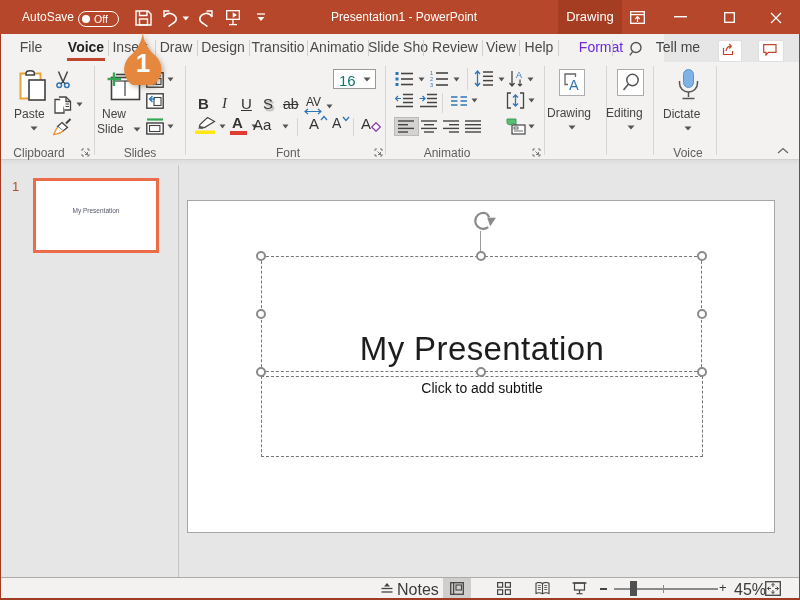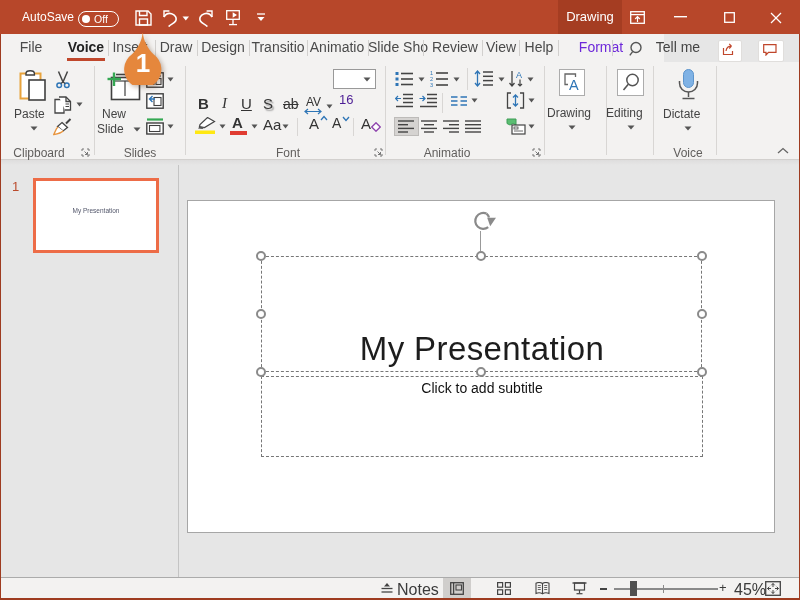--- a/index.html
+++ b/index.html
@@ -47,20 +47,21 @@
   <div id="panel"></div>
   <div style="position:absolute;left:1px;top:160px;width:798px;height:5px;background:linear-gradient(#DEDDDD,#E6E6E6);"></div>
 
   <div id="titlebar">
     <div class="txt" style="left:22px;top:10px;font-size:12px;">AutoSave</div>
 
     <div style="position:absolute;left:78px;top:11px;width:39px;height:14px;border:1px solid #fff;border-radius:8px;">
       <div style="position:absolute;left:3px;top:2.5px;width:8px;height:8px;border-radius:50%;background:#fff;"></div>
       <div style="position:absolute;left:15px;top:1px;font-size:10.5px;color:#fff;">Off</div>
     </div>
+    <div class="txt" style="left:331px;top:10px;font-size:12px;">Presentation1 - PowerPoint</div>
 
     <svg class="abs" style="left:135px;top:10px;" width="17" height="16" viewBox="0 0 17 16">
       <path d="M1 1 L13 1 L16 4 L16 15 L1 15 Z" fill="none" stroke="#fff" stroke-width="1.4"></path>
       <path d="M4.5 1 L4.5 5.5 L12 5.5 L12 1" fill="none" stroke="#fff" stroke-width="1.4"></path>
       <rect x="4.5" y="9" width="8" height="6" fill="none" stroke="#fff" stroke-width="1.4"></rect>
     </svg>
 
     <svg class="abs" style="left:163px;top:10px;" width="16" height="17" viewBox="0 0 16 17">
       <path d="M1 7 L1 1 M0.3 1 L6.4 1" fill="none" stroke="#fff" stroke-width="1.4"></path>
       <path d="M1 7 C2.6 4.2 5.6 2.9 8.6 3.7 C12.2 4.7 14.1 8.2 12.6 11 C11.2 13.6 8.2 13.8 5.6 16.6" fill="none" stroke="#fff" stroke-width="1.6"></path>
@@ -249,21 +250,21 @@
     <svg class="abs" style="left:145px;top:56px;" width="18" height="17" viewBox="0 0 18 17">
       <line x1="1" y1="1.5" x2="17" y2="1.5" stroke="#34A853" stroke-width="2.2"></line>
       <rect x="0.8" y="5" width="16.4" height="11" fill="#fff" stroke="#404040" stroke-width="1.4"></rect>
       <rect x="3.5" y="7.5" width="10.4" height="6" fill="none" stroke="#404040" stroke-width="1.1"></rect>
     </svg>
     <svg class="abs" style="left:166px;top:62px;" width="7" height="5" viewBox="0 0 7 5">
         <polygon points="0.5,0.5 6.5,0.5 3.5,4.5" fill="#555"></polygon>
       </svg>
 
     <div class="combo" style="left:332px;top:7px;width:41px;height:18px;">
-      <div style="position:absolute;left:5px;top:2px;font-size:13px;color:#4c1d95;margin-top:20px;">16</div>
+      <div style="position:absolute;left:5px;top:2px;font-size:15px;color:#0f766e;">16</div>
       <svg class="abs" style="right:4px;top:7px;" width="8" height="5" viewBox="0 0 8 5">
           <polygon points="0.5,0.5 7.5,0.5 4,4.5" fill="#555"></polygon>
         </svg>
     </div>
     <div class="abs" style="left:197px;top:33px;font-size:15px;font-weight:bold;color:#333;">B</div>
     <div class="abs" style="left:221px;top:33px;font-size:15px;font-style:italic;font-family:'Liberation Serif',serif;color:#333;">I</div>
     <div class="abs" style="left:240px;top:33px;font-size:15px;text-decoration:underline;color:#333;">U</div>
     <div class="abs" style="left:262px;top:33px;font-size:15px;color:#333;text-shadow:1.5px 1.5px 1.5px #999;">S</div>
     <div class="abs" style="left:282px;top:34px;font-size:14px;color:#333;text-decoration:line-through;">ab</div>
     <div class="abs" style="left:305px;top:33px;font-size:12px;color:#333;">AV</div>
@@ -280,21 +281,21 @@
       <rect x="1" y="13.5" width="20" height="3.5" fill="#FFE812"></rect>
     </svg>
     <svg class="abs" style="left:218px;top:62px;" width="7" height="5" viewBox="0 0 7 5">
         <polygon points="0.5,0.5 6.5,0.5 3.5,4.5" fill="#555"></polygon>
       </svg>
     <div class="abs" style="left:231px;top:52px;font-size:15px;font-weight:bold;color:#333;">A</div>
     <div class="abs" style="left:229px;top:69px;width:17px;height:4px;background:#E03C32;"></div>
     <svg class="abs" style="left:250px;top:62px;" width="7" height="5" viewBox="0 0 7 5">
         <polygon points="0.5,0.5 6.5,0.5 3.5,4.5" fill="#555"></polygon>
       </svg>
-    <div class="abs" style="left:262px;top:54px;font-size:15px;color:#333;">Aa</div>
+    <div class="abs" style="left:252px;top:54px;font-size:15px;color:#333;">Aa</div>
     <svg class="abs" style="left:281px;top:62px;" width="7" height="5" viewBox="0 0 7 5">
         <polygon points="0.5,0.5 6.5,0.5 3.5,4.5" fill="#555"></polygon>
       </svg>
     <div class="abs" style="left:296px;top:56px;width:1px;height:18px;background:#D8D6D4;"></div>
     <div class="abs" style="left:308px;top:53px;font-size:15px;color:#333;">A</div>
     <svg class="abs" style="left:319px;top:53px;" width="8" height="6" viewBox="0 0 8 6">
         <path d="M1 5 L4 1.5 L7 5" stroke="#2E75B6" stroke-width="1.3" fill="none"></path>
       </svg>
     <div class="abs" style="left:331px;top:53px;font-size:14px;color:#333;">A</div>
     <svg class="abs" style="left:341px;top:54px;" width="8" height="6" viewBox="0 0 8 6">

